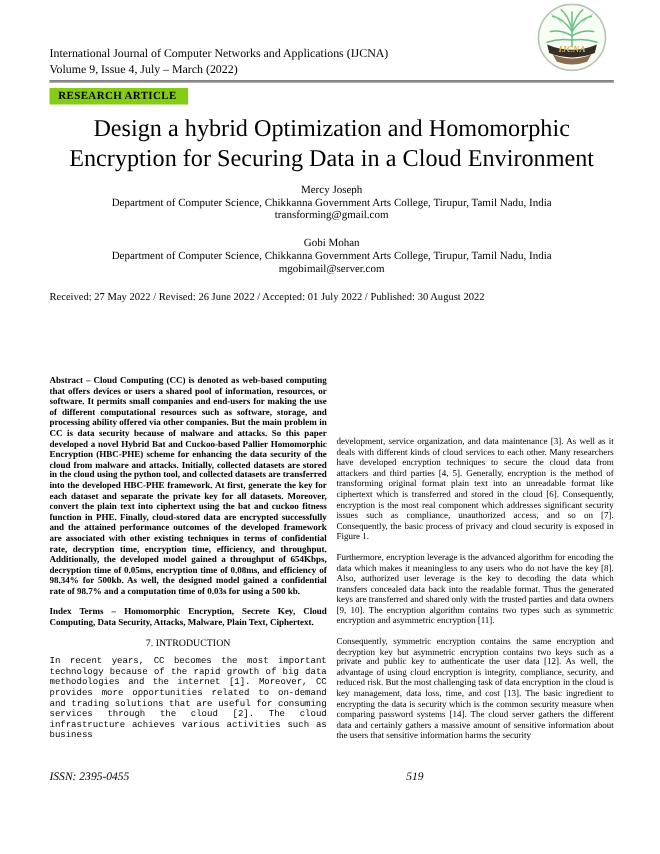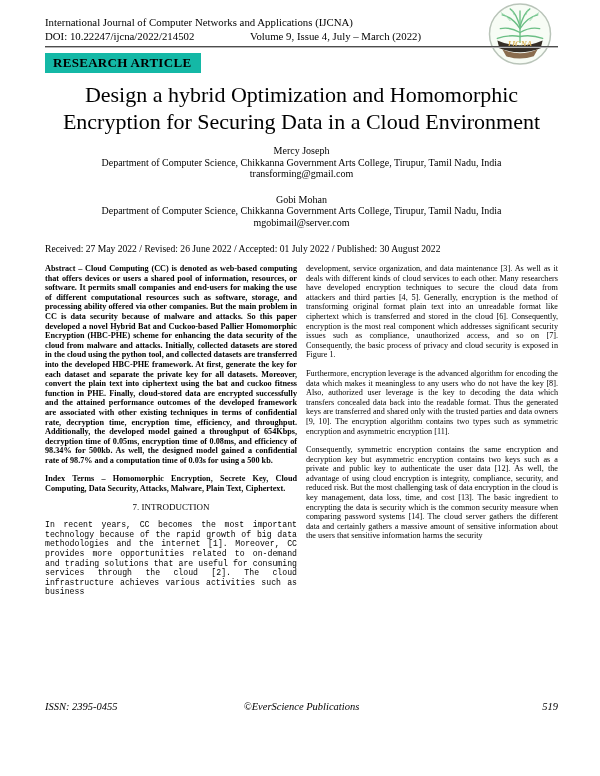--- a/index.html
+++ b/index.html
@@ -8,37 +8,37 @@
     position:relative;
     width:600px; height:776px;
     background:#ffffff;
     font-family:"Liberation Serif","DejaVu Serif",serif;
     color:#000000;
     overflow:hidden;
   }
   .content { position:absolute; left:45px; right:42px; top:0; }
 
   
-  .journal-line { padding-top:16px; font-size:10.8px; line-height:13px; }
+  .journal-line { padding-top:43px; font-size:10.8px; line-height:13px; }
   .header-row2 { display:flex; font-size:10.8px; line-height:14px; }
   .doi { width:205px; }
   .volume { flex:1; text-align:left; }
   .header-rule { margin-top:3px; height:2px; background:#4d4d4d; border-bottom:1px solid #b5b5b5; }
 
   .logo {
     position:absolute; top:3px; right:48px;
     width:64px; height:63px;
   }
 
   .badge {
     display:inline-block;
     margin-top:5px;
-    background:#14b8a6;
+    background:#84cc16;
     font-weight:bold;
-    font-size:13px;
+    font-size:10px;
     padding:2px 10px 2px 8px;
     letter-spacing:0.3px;
   }
 
   
   .title {
     margin-top:8px;
     text-align:center;
     font-size:22px;
     line-height:27px;
@@ -46,21 +46,21 @@
   }
   .author-block { margin-top:10px; text-align:center; font-size:10px; line-height:11.5px; }
   .author-block + .author-block { margin-top:14px; }
   .author-name { display:block; }
   .author-affiliation { display:block; }
   .author-email { display:block; }
 
   .dates { margin-top:15px; font-size:9.6px; line-height:12px; text-align:left; }
 
   
-  .columns { display:flex; gap:9px; margin-top:9px; height:388px; overflow:hidden; }
+  .columns { display:flex; gap:9px; margin-top:9px; height:388px; overflow:hidden;align-items:flex-end; }
   .col { flex:1; font-size:8.2px; line-height:9.6px; text-align:justify; }
   .abstract { font-weight:bold; }
   .index-terms { font-weight:bold; margin-top:9px; }
   .section-heading { margin-top:9px; text-align:center; font-size:9px; font-weight:400; }
   .intro-para { margin-top:8px;font-family:Liberation Mono, monospace; }
   .col p + p { margin-top:9px; }
 
   
   .footer {
     position:absolute; left:45px; right:42px; top:701px;
@@ -101,21 +101,20 @@
       <path d="M9 38 Q32 48 55 38 L53 46 Q32 54 11 46 Z" fill="#352e26"></path>
       <text x="32" y="45" text-anchor="middle" font-size="8.5" font-style="italic" font-weight="bold" fill="#d8b25a" font-family="'Liberation Serif',serif">IJCNA</text>
       <path d="M14 47 Q32 55 50 47 L46 54 Q32 59 18 54 Z" fill="#8a6d4f"></path>
     </svg>
   </div>
 
   <div class="content">
     
     <div class="journal-line">International Journal of Computer Networks and Applications (IJCNA)</div>
     <div class="header-row2">
-      <span class="doi">DOI: 10.22247/ijcna/2022/214502</span>
       <span class="volume">Volume 9, Issue 4, July – March (2022)</span>
     </div>
     <div class="header-rule"></div>
 
     <div class="badge">RESEARCH ARTICLE</div>
 
     
     <h1 class="title">Design a hybrid Optimization and Homomorphic Encryption for Securing Data in a Cloud Environment</h1>
 
     
@@ -144,17 +143,16 @@
       <div class="col">
         <p>development, service organization, and data maintenance [3]. As well as it deals with different kinds of cloud services to each other. Many researchers have developed encryption techniques to secure the cloud data from attackers and third parties [4, 5]. Generally, encryption is the method of transforming original format plain text into an unreadable format like ciphertext which is transferred and stored in the cloud [6]. Consequently, encryption is the most real component which addresses significant security issues such as compliance, unauthorized access, and so on [7]. Consequently, the basic process of privacy and cloud security is exposed in Figure 1.</p>
         <p>Furthermore, encryption leverage is the advanced algorithm for encoding the data which makes it meaningless to any users who do not have the key [8]. Also, authorized user leverage is the key to decoding the data which transfers concealed data back into the readable format. Thus the generated keys are transferred and shared only with the trusted parties and data owners [9, 10]. The encryption algorithm contains two types such as symmetric encryption and asymmetric encryption [11].</p>
         <p>Consequently, symmetric encryption contains the same encryption and decryption key but asymmetric encryption contains two keys such as a private and public key to authenticate the user data [12]. As well, the advantage of using cloud encryption is integrity, compliance, security, and reduced risk. But the most challenging task of data encryption in the cloud is key management, data loss, time, and cost [13]. The basic ingredient to encrypting the data is security which is the common security measure when comparing password systems [14]. The cloud server gathers the different data and certainly gathers a massive amount of sensitive information about the users that sensitive information harms the security</p>
       </div>
     </div>
   </div>
 
   <div class="footer">
     <span class="footer-issn">ISSN: 2395-0455</span>
-    <span class="footer-publisher">©EverScience Publications</span>
     <span class="footer-page">519</span>
   </div>
 
 </div>
 
 </body></html>

